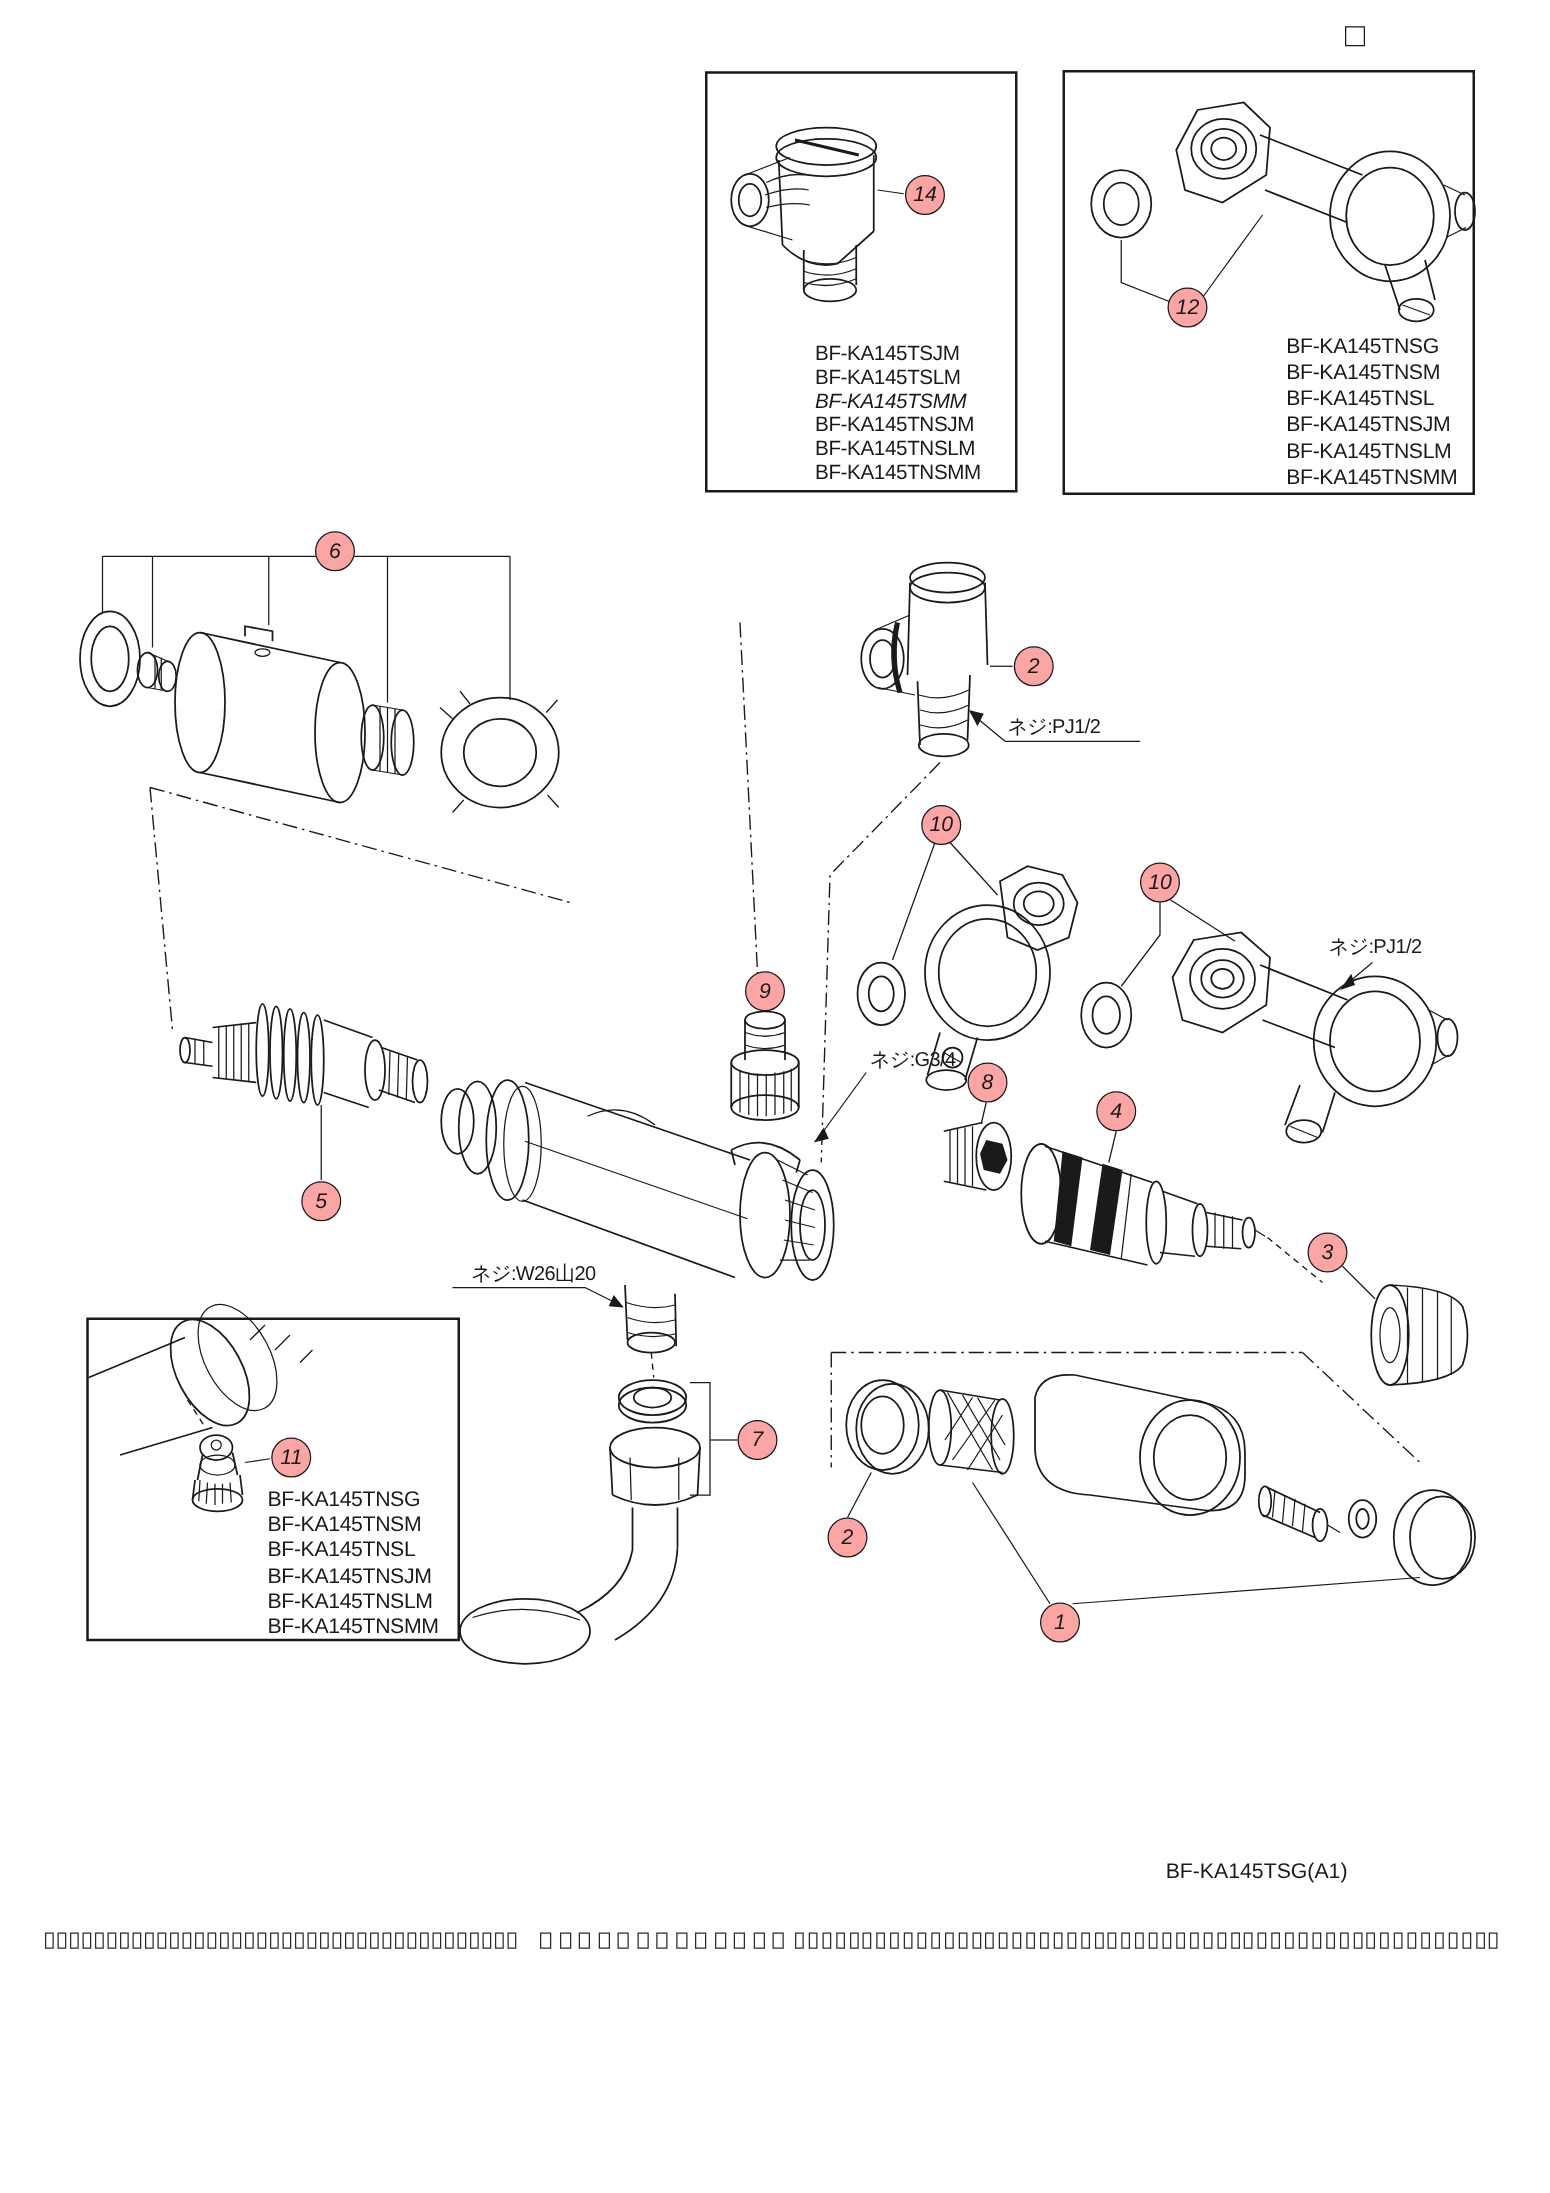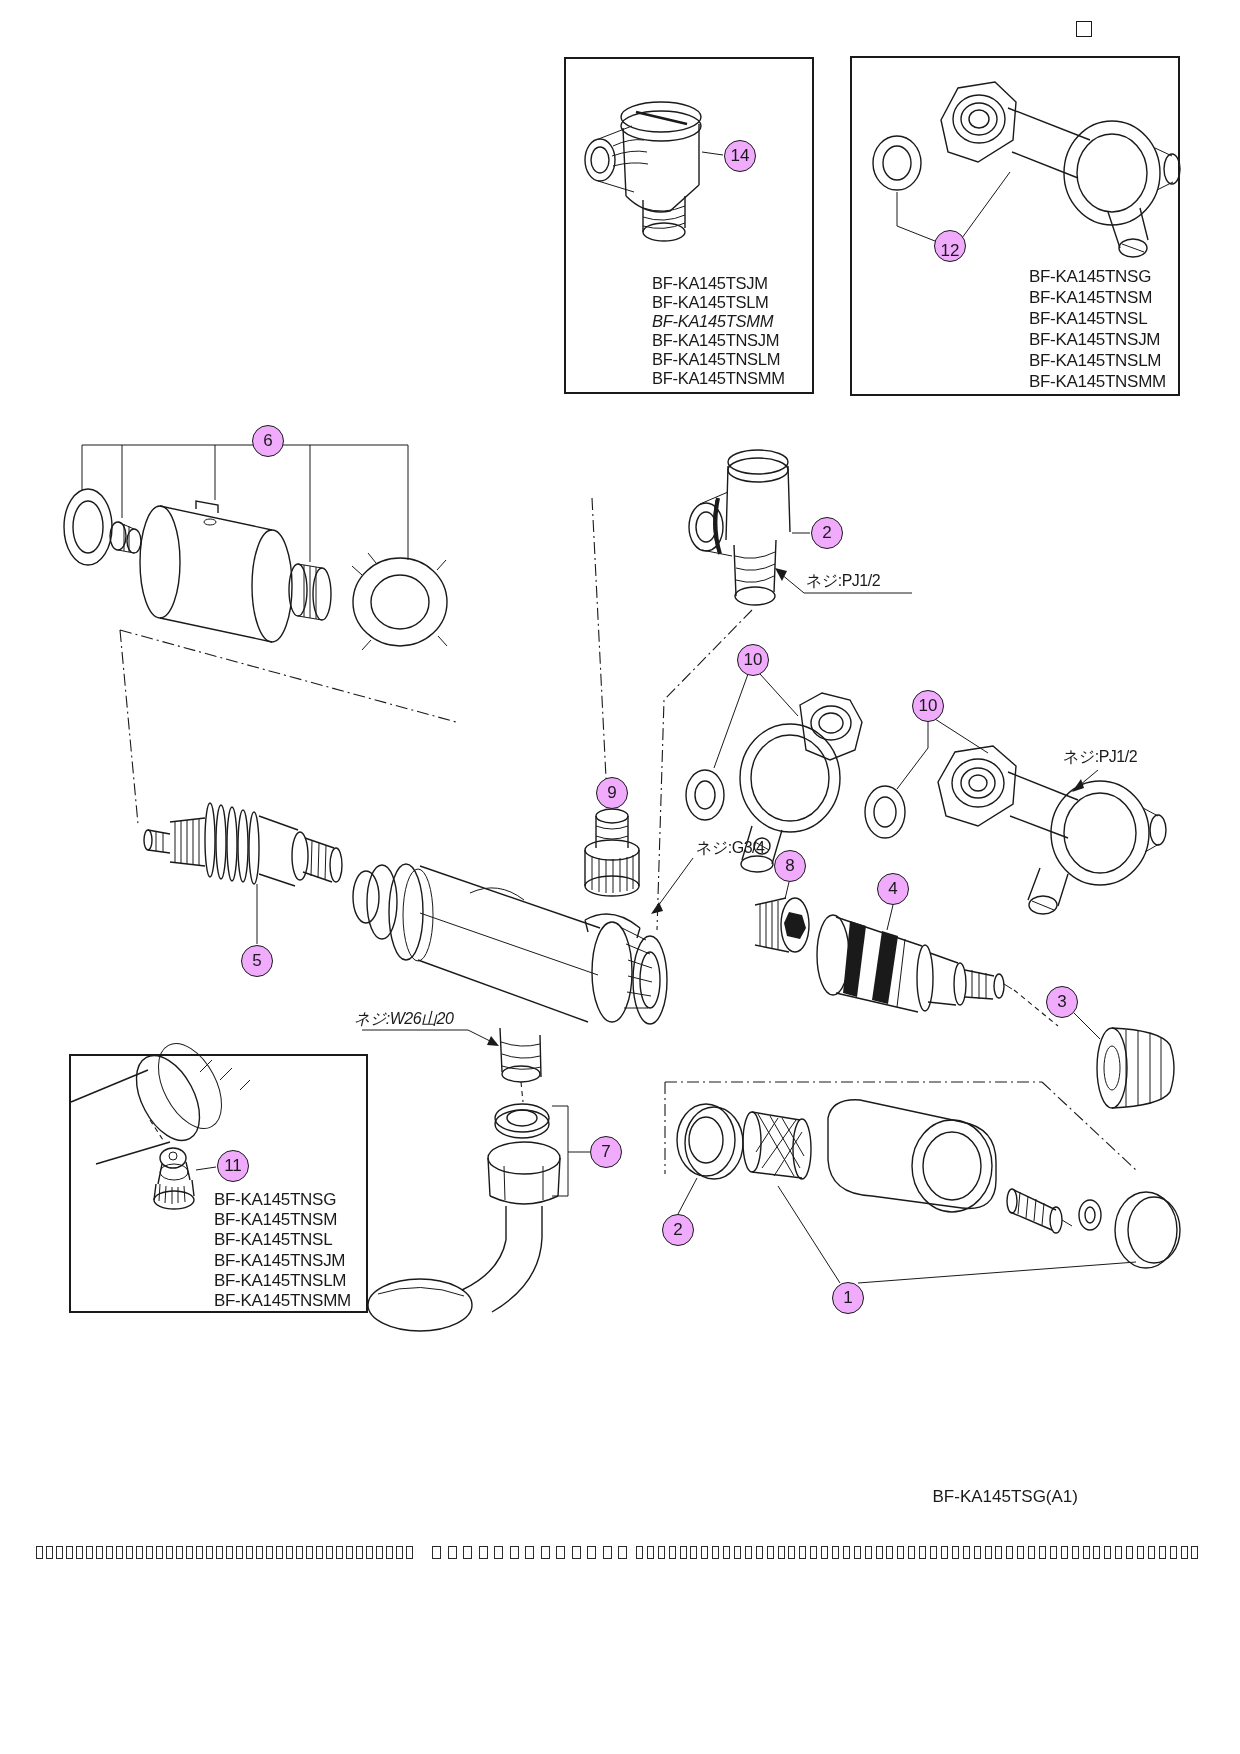--- a/index.html
+++ b/index.html
@@ -6,22 +6,22 @@
   #page{position:relative;width:1240px;height:1754px;background:#ffffff;overflow:hidden;
         font-family:"Liberation Sans","DejaVu Sans",sans-serif;color:#1a1a1a;}
   svg{position:absolute;left:0;top:0;}
   .ln{stroke:#1a1a1a;stroke-width:1.4;fill:none;}
   .lt{stroke:#1a1a1a;stroke-width:1.0;fill:none;}
   .bx{stroke:#1a1a1a;stroke-width:2;fill:none;}
   .dd{stroke:#1a1a1a;stroke-width:1.1;fill:none;stroke-dasharray:12 4 2 4;}
   .ds{stroke:#1a1a1a;stroke-width:1.1;fill:none;stroke-dasharray:5 4;}
   .fl{fill:#1a1a1a;stroke:none;}
   .co{position:absolute;width:32px;height:32px;border:1.7px solid #1a1a1a;border-radius:50%;
-      background:#f0abfc;display:flex;align-items:center;justify-content:center;
-      font-size:17px;box-sizing:border-box;z-index:5;}
+      background:#fca5a5;display:flex;align-items:center;justify-content:center;
+      font-size:17px;box-sizing:border-box;z-index:5;font-style:italic;}
   .mlist{position:absolute;z-index:4;}
   .mline{font-size:17px;letter-spacing:-0.3px;white-space:nowrap;}
   .tlabel{position:absolute;font-size:16px;letter-spacing:-0.5px;white-space:nowrap;z-index:4;}
   .footer{position:absolute;font-size:17px;letter-spacing:0;z-index:4;}
   .cornersq{position:absolute;width:16px;height:16px;border:1.6px solid #1a1a1a;box-sizing:border-box;}
   .stripseg{position:absolute;display:flex;z-index:3;}
   .stripseg span{display:block;border:1.1px solid #2a2a2a;background:#fff;box-sizing:border-box;}
 </style>
 </head>
 <body>
@@ -362,21 +362,21 @@
     </div>
   <div class="co" style="left:737px;top:644px;">
       <span>10</span>
     </div>
   <div class="co" style="left:912px;top:690px;">
       <span>10</span>
     </div>
   <div class="co" style="left:811px;top:517px;">
       <span>2</span>
     </div>
-  <div class="co" style="left:934px;top:230px;align-items:flex-end;">
+  <div class="co" style="left:934px;top:230px;">
       <span>12</span>
     </div>
   <div class="co" style="left:217px;top:1150px;">
       <span>11</span>
     </div>
   <div class="co" style="left:724px;top:140px;">
       <span>14</span>
     </div>
 
   <div class="mlist" style="left:652px;top:274px;">
@@ -402,21 +402,21 @@
     <div class="mline" style="line-height:20.2px;">BF-KA145TNSM</div>
     <div class="mline" style="line-height:20.2px;">BF-KA145TNSL</div>
     <div class="mline" style="line-height:20.2px;">BF-KA145TNSJM</div>
     <div class="mline" style="line-height:20.2px;">BF-KA145TNSLM</div>
     <div class="mline" style="line-height:20.2px;">BF-KA145TNSMM</div>
   </div>
 
   <div class="tlabel" style="left:806px;top:571px;">ネジ:PJ1/2</div>
   <div class="tlabel" style="left:1063px;top:747px;">ネジ:PJ1/2</div>
   <div class="tlabel" style="left:696px;top:838px;">ネジ:G3/4</div>
-  <div class="tlabel" style="left:354px;top:1009px;font-style:italic;">ネジ:W26山20</div>
+  <div class="tlabel" style="left:377px;top:1009px;">ネジ:W26山20</div>
 
   <div class="footer" style="left:913px;top:1487px;width:165px;text-align:right;">BF-KA145TSG(A1)</div>
 
   <div class="stripseg" style="left: 36px; top: 1546px; gap: 3px;">
       <span style="width: 7px; height: 13px;"></span>
       <span style="width: 7px; height: 13px;"></span>
       <span style="width: 7px; height: 13px;"></span>
       <span style="width: 7px; height: 13px;"></span>
       <span style="width: 7px; height: 13px;"></span>
       <span style="width: 7px; height: 13px;"></span>

